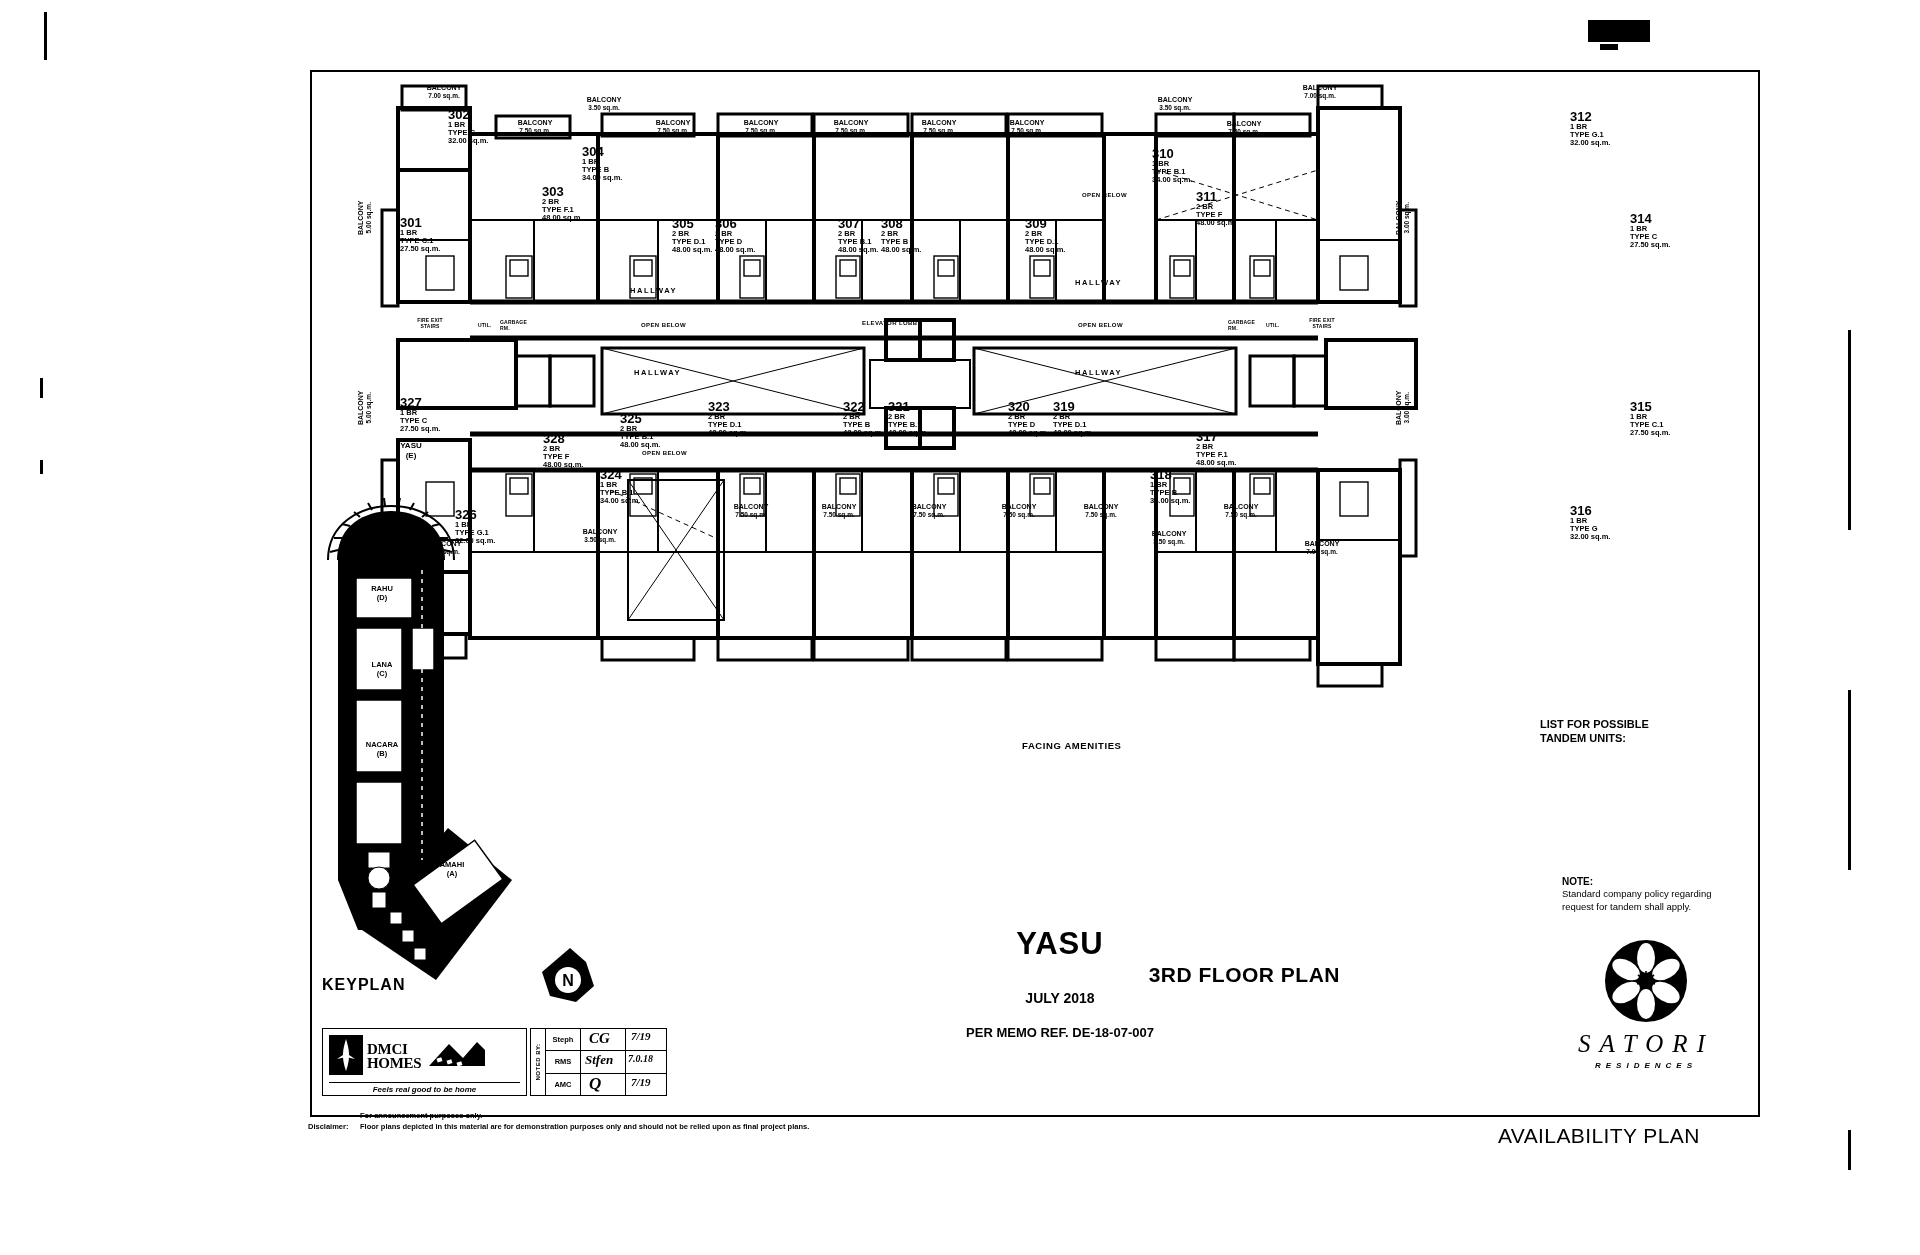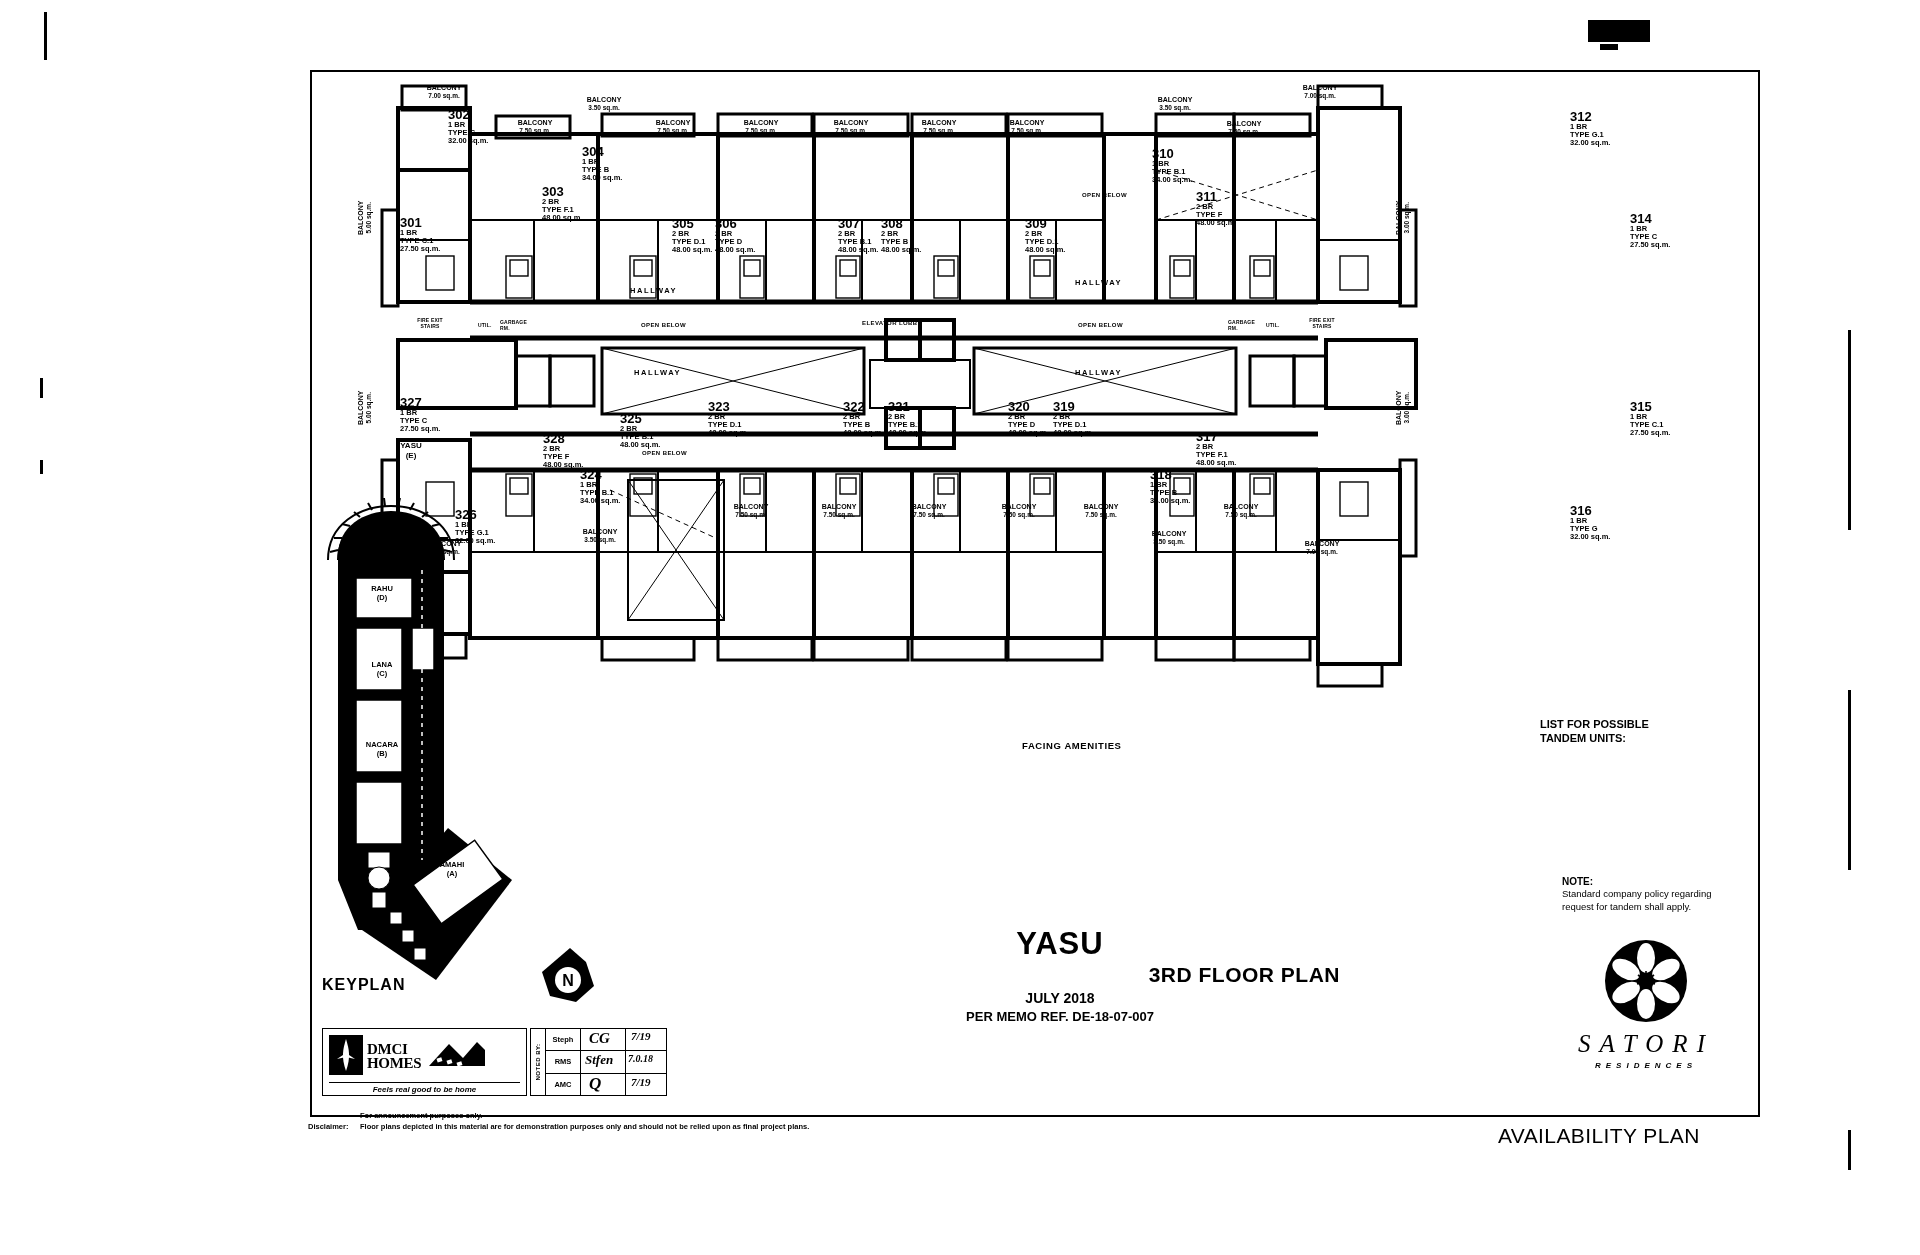--- a/index.html
+++ b/index.html
@@ -45,21 +45,21 @@
   #satori .mark{width:86px;height:86px;margin:0 auto;position:relative;}
   #satori .word{font-size:25px;letter-spacing:9px;font-weight:400;margin-top:6px;
                 font-family:"Liberation Serif", serif;}
   #satori .sub{font-size:8px;letter-spacing:5px;font-weight:bold;margin-top:3px;}
 
   
   #title-block{left:780px;top:928px;width:560px;text-align:center;}
   #title-block .t1{font-size:31px;font-weight:bold;letter-spacing:1px;line-height:1.05;}
   #title-block .t2{font-size:21px;font-weight:bold;letter-spacing:.5px;margin-top:2px;text-align:right;}
   #title-block .t3{font-size:14px;font-weight:bold;margin-top:3px;}
-  #title-block .t4{font-size:13px;font-weight:bold;margin-top:3px;}
+  #title-block .t4{font-size:13px;font-weight:bold;margin-top:19px;}
 
   
   #keyplan-label{left:322px;top:976px;font-size:16px;font-weight:bold;letter-spacing:1px;}
   #keyplan-title{left:366px;top:441px;width:90px;text-align:center;font-size:8px;font-weight:bold;line-height:1.25;}
   .kp-tower-label{position:absolute;text-align:center;font-size:7.5px;font-weight:bold;line-height:1.2;}
 
   
   #north{left:536px;top:946px;width:70px;height:68px;}
 
   
@@ -413,21 +413,21 @@
   <div class="br">2 BR</div>
   <div class="ty">TYPE B</div>
   <div class="ar">48.00 sq.m.</div>
 </div>
 <div class="abs unit small" style="left:708px;top:400px;">
   <div class="num">323</div>
   <div class="br">2 BR</div>
   <div class="ty">TYPE D.1</div>
   <div class="ar">48.00 sq.m.</div>
 </div>
-<div class="abs unit small" style="left:580px;top:468px;">
+<div class="abs unit small" style="left:600px;top:468px;">
   <div class="num">324</div>
   <div class="br">1 BR</div>
   <div class="ty">TYPE B.1</div>
   <div class="ar">34.00 sq.m.</div>
 </div>
 <div class="abs unit small" style="left:620px;top:412px;">
   <div class="num">325</div>
   <div class="br">2 BR</div>
   <div class="ty">TYPE B.1</div>
   <div class="ar">48.00 sq.m.</div>

